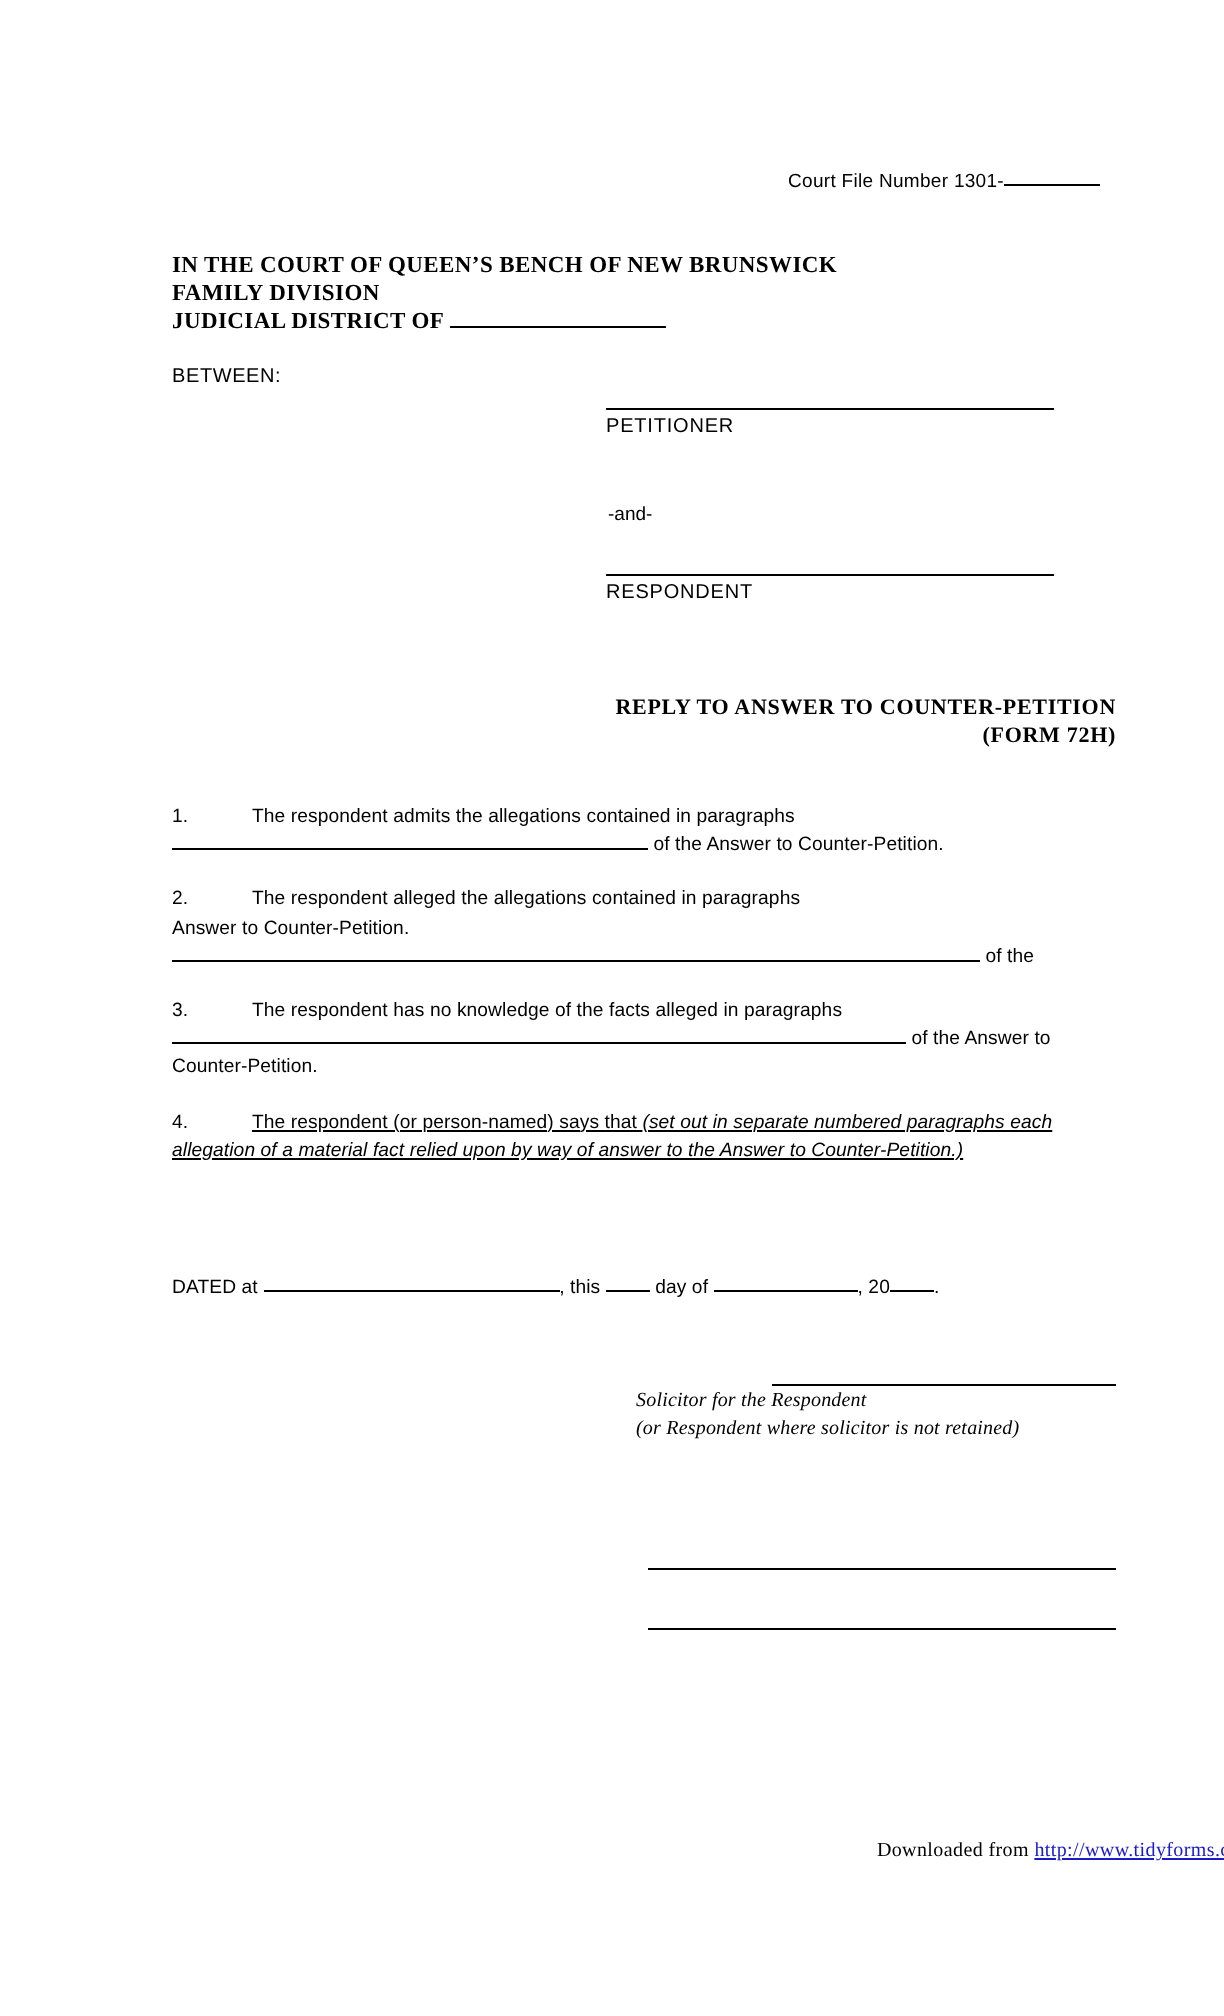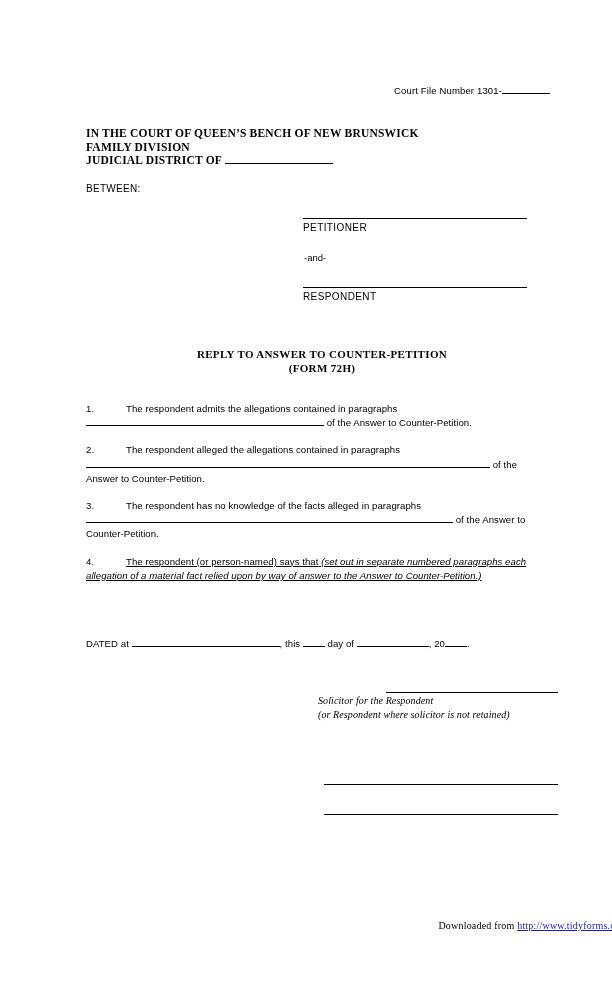--- a/index.html
+++ b/index.html
@@ -74,35 +74,35 @@
   .party-rule {
     width: 224px;
     border-top: 1px solid #000;
     height: 0;
   }
   .party-label {
     font-size: 10px;
     letter-spacing: 0.4px;
     margin-top: 3px;
   }
-  #petitioner-block { top: 218px; }
+  #petitioner-block { top: 204px; }
   #and-text {
     position: absolute;
     left: 288px;
     top: 252px;
     font-size: 9.5px;
   }
   #respondent-block { top: 287px; }
 
   
   #doc-title {
     left: 70px;
     top: 348px;
     width: 472px;
-    text-align: center;
+    text-align: right;
     font-family: "Liberation Serif", serif;
     font-weight: bold;
     font-size: 11px;
     line-height: 13.5px;
     letter-spacing: 0.35px;
   }
 
   
   #body-section {
     position: absolute;
@@ -216,22 +216,22 @@
 
   <div id="body-section">
 
     <div class="para" id="para1">
       <div class="para-line"><span class="para-num">1.</span><span>The respondent admits the allegations contained in paragraphs</span></div>
       <div class="para-line"><span class="fill fill-1"></span> <span>of the Answer to Counter-Petition.</span></div>
     </div>
 
     <div class="para" id="para2">
       <div class="para-line"><span class="para-num">2.</span><span>The respondent alleged the allegations contained in paragraphs</span></div>
+      <div class="para-line">Answer to Counter-Petition.</div>
       <div class="para-line"><span class="fill fill-2"></span> <span>of the</span></div>
-      <div class="para-line">Answer to Counter-Petition.</div>
     </div>
 
     <div class="para" id="para3">
       <div class="para-line"><span class="para-num">3.</span><span>The respondent has no knowledge of the facts alleged in paragraphs</span></div>
       <div class="para-line"><span class="fill fill-3"></span> <span>of the Answer to</span></div>
       <div class="para-line">Counter-Petition.</div>
     </div>
 
     <div class="para" id="para4">
       <div class="wrap"><span class="para-num">4.</span><span>The respondent (or person-named) says that</span> <em class="ital-block">(set out in separate numbered paragraphs each allegation of a material fact relied upon by way of answer to the Answer to Counter-Petition.)</em></div>

